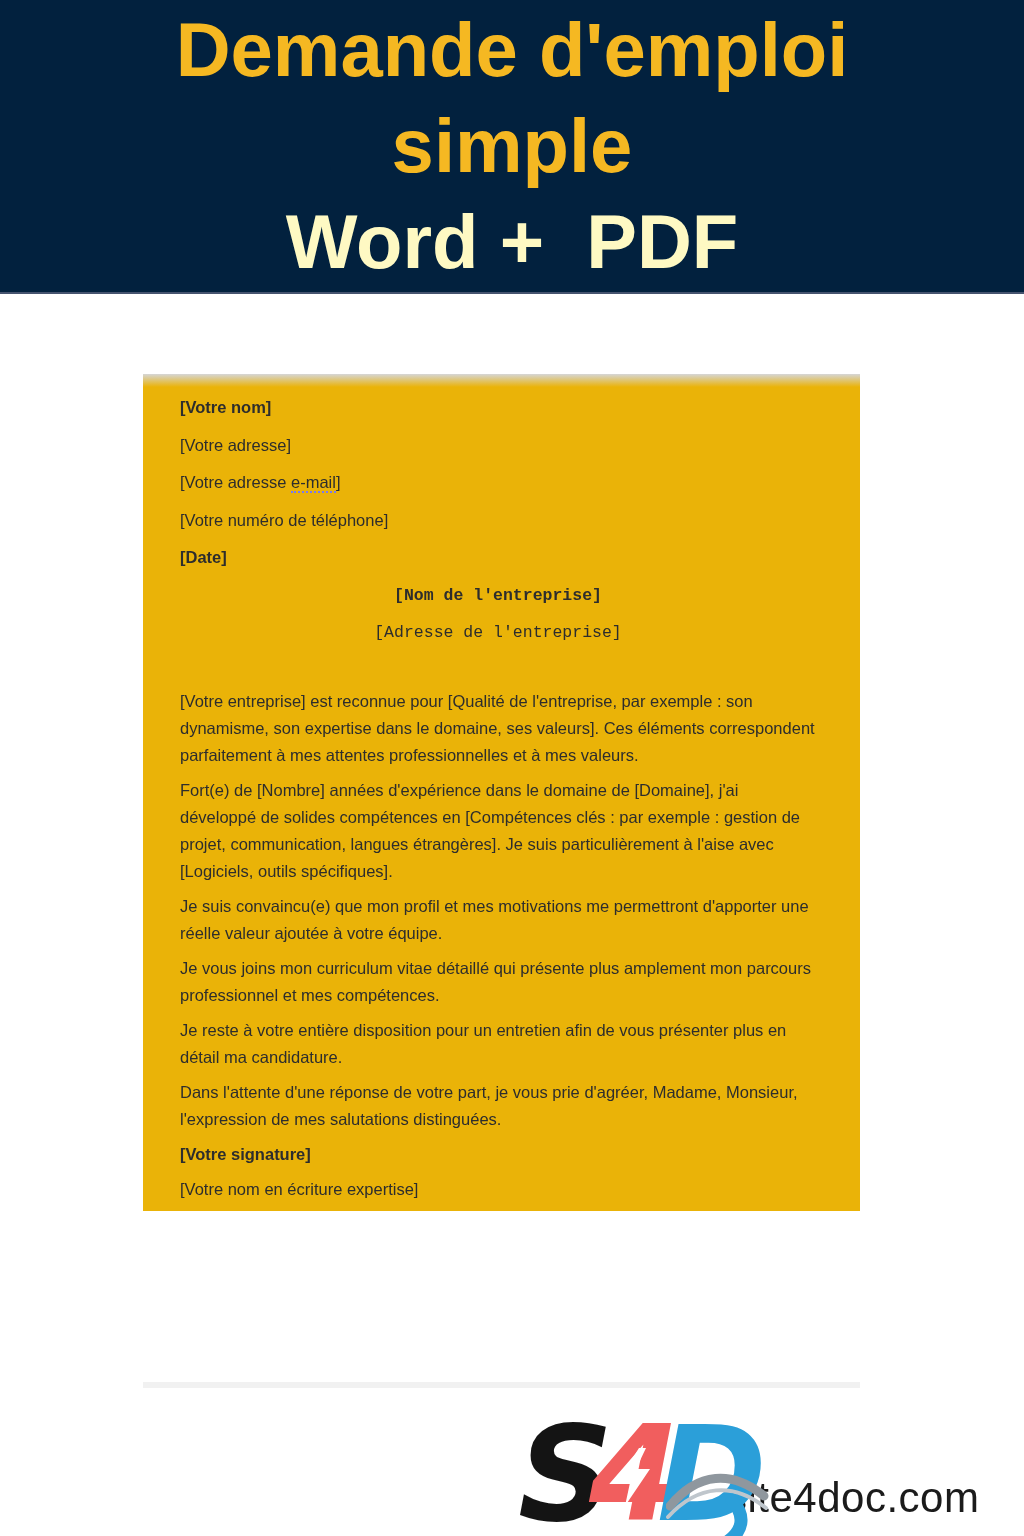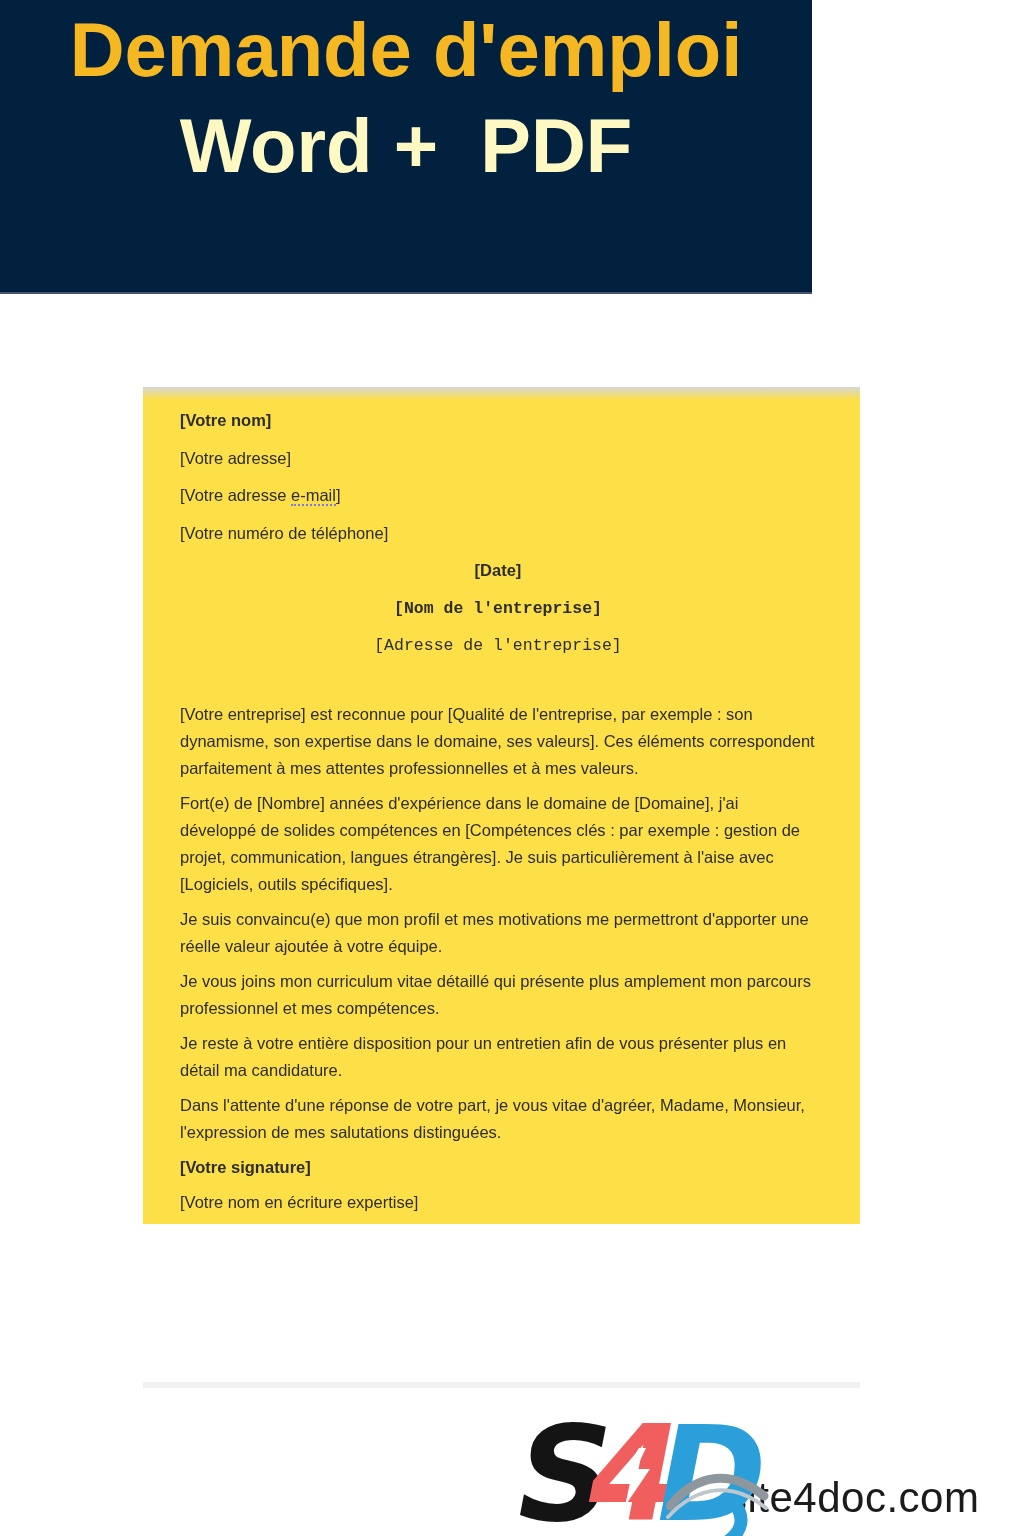--- a/index.html
+++ b/index.html
@@ -1,36 +1,36 @@
 <!DOCTYPE html>
 <html><head>
 <meta charset="utf-8">
 <style>
   * { margin:0; padding:0; box-sizing:border-box; }
   html,body { width:1024px; height:1536px; background:#ffffff; overflow:hidden;
               font-family:"Liberation Sans", sans-serif; position:relative; }
 
   
-  .banner { width:812px; height:294px; text-align:center; padding-top:2px;
+  .banner { width:1024px; height:294px; text-align:center; padding-top:2px;
             border-bottom:2px solid #46546f; }
   .banner-line { font-weight:bold; font-size:76px; line-height:96px;
                  letter-spacing:0; white-space:pre; }
 
   
-  .page { position:absolute; left:143px; top:387px; width:717px; background:#fde047; }
+  .page { position:absolute; left:143px; top:374px; width:717px; background:#eab308; }
   .page-top-shadow { height:13px; width:100%;
                      background:linear-gradient(to bottom,#d6d6d6,rgba(255,255,255,0)); }
   .page-bottom-rule { position:absolute; left:143px; top:1382px; width:717px; height:6px;
                       background:#f1f1f1; }
 
   .letter { padding:7px 44px 0 37px; color:#2d2d2d; font-size:16.5px; line-height:27px; }
   .letter p { margin:0 0 8px 0; }
   .letter .contact { margin-bottom:10.5px; }
   .bold { font-weight:bold; }
-  .right { text-align:center; }
+  .right { text-align:left; }
   .center { text-align:center;font-family:Liberation Mono, monospace; }
   .company-address { margin-bottom:42px !important; }
   .spell { border-bottom:2.5px dotted #7a7af0; padding-bottom:0px; }
 
   
   .footer { position:absolute; left:518px; top:1408px; height:130px; }
   .logo { position:absolute; left:0; top:0; display:flex; font-family:"DejaVu Sans", sans-serif;
           font-weight:bold; font-style:italic; font-size:132px; line-height:1; }
   .logo .ls { display:inline-block; margin-right:-24px; position:relative; }
   .logo .l1 { z-index:1; }
@@ -39,39 +39,40 @@
   .logo-bolt { position:absolute; left:102px; top:40px; z-index:4; }
   .pen { position:absolute; left:148px; top:52px; z-index:5; }
   .site-text { position:absolute; left:208px; top:66px; font-size:42px; letter-spacing:0.5px;
                color:#1b1b1b; white-space:nowrap; }
 </style>
 </head>
 <body>
 
 <div class="banner" style="background: rgb(2, 33, 62);">
   <div class="banner-line" style="color: rgb(245, 184, 34);">Demande d'emploi</div>
+  <div class="banner-line" style="color: rgb(245, 184, 34);">simple</div>
   <div class="banner-line" style="color: #fef9c3;">Word +  PDF</div>
 </div>
 
 <div class="page">
   <div class="page-top-shadow"></div>
   <div class="letter">
     <p class="contact bold">[Votre nom]</p>
     <p class="contact">[Votre adresse]</p>
     <p class="contact"><span>[Votre adresse </span><span class="spell">e-mail</span><span>]</span></p>
     <p class="contact">[Votre numéro de téléphone]</p>
     <p class="contact bold right">[Date]</p>
     <p class="contact bold center">[Nom de l'entreprise]</p>
     <p class="contact center company-address">[Adresse de l'entreprise]</p>
     <p>[Votre entreprise] est reconnue pour [Qualité de l'entreprise, par exemple : son dynamisme, son expertise dans le domaine, ses valeurs]. Ces éléments correspondent parfaitement à mes attentes professionnelles et à mes valeurs.</p>
     <p>Fort(e) de [Nombre] années d'expérience dans le domaine de [Domaine], j'ai développé de solides compétences en [Compétences clés : par exemple : gestion de projet, communication, langues étrangères]. Je suis particulièrement à l'aise avec [Logiciels, outils spécifiques].</p>
     <p>Je suis convaincu(e) que mon profil et mes motivations me permettront d'apporter une réelle valeur ajoutée à votre équipe.</p>
     <p>Je vous joins mon curriculum vitae détaillé qui présente plus amplement mon parcours professionnel et mes compétences.</p>
     <p>Je reste à votre entière disposition pour un entretien afin de vous présenter plus en détail ma candidature.</p>
-    <p>Dans l'attente d'une réponse de votre part, je vous vitae d'agréer, Madame, Monsieur, l'expression de mes salutations distinguées.</p>
+    <p>Dans l'attente d'une réponse de votre part, je vous prie d'agréer, Madame, Monsieur, l'expression de mes salutations distinguées.</p>
     <p class="bold">[Votre signature]</p>
     <p>[Votre nom en écriture expertise]</p>
   </div>
 </div>
 <div class="page-bottom-rule"></div>
 
 <div class="footer">
   <div class="logo">
     <span class="ls l1" style="color: rgb(20, 20, 20);">S</span>
     <span class="ls l2" style="color: rgb(241, 94, 94);">4</span>

